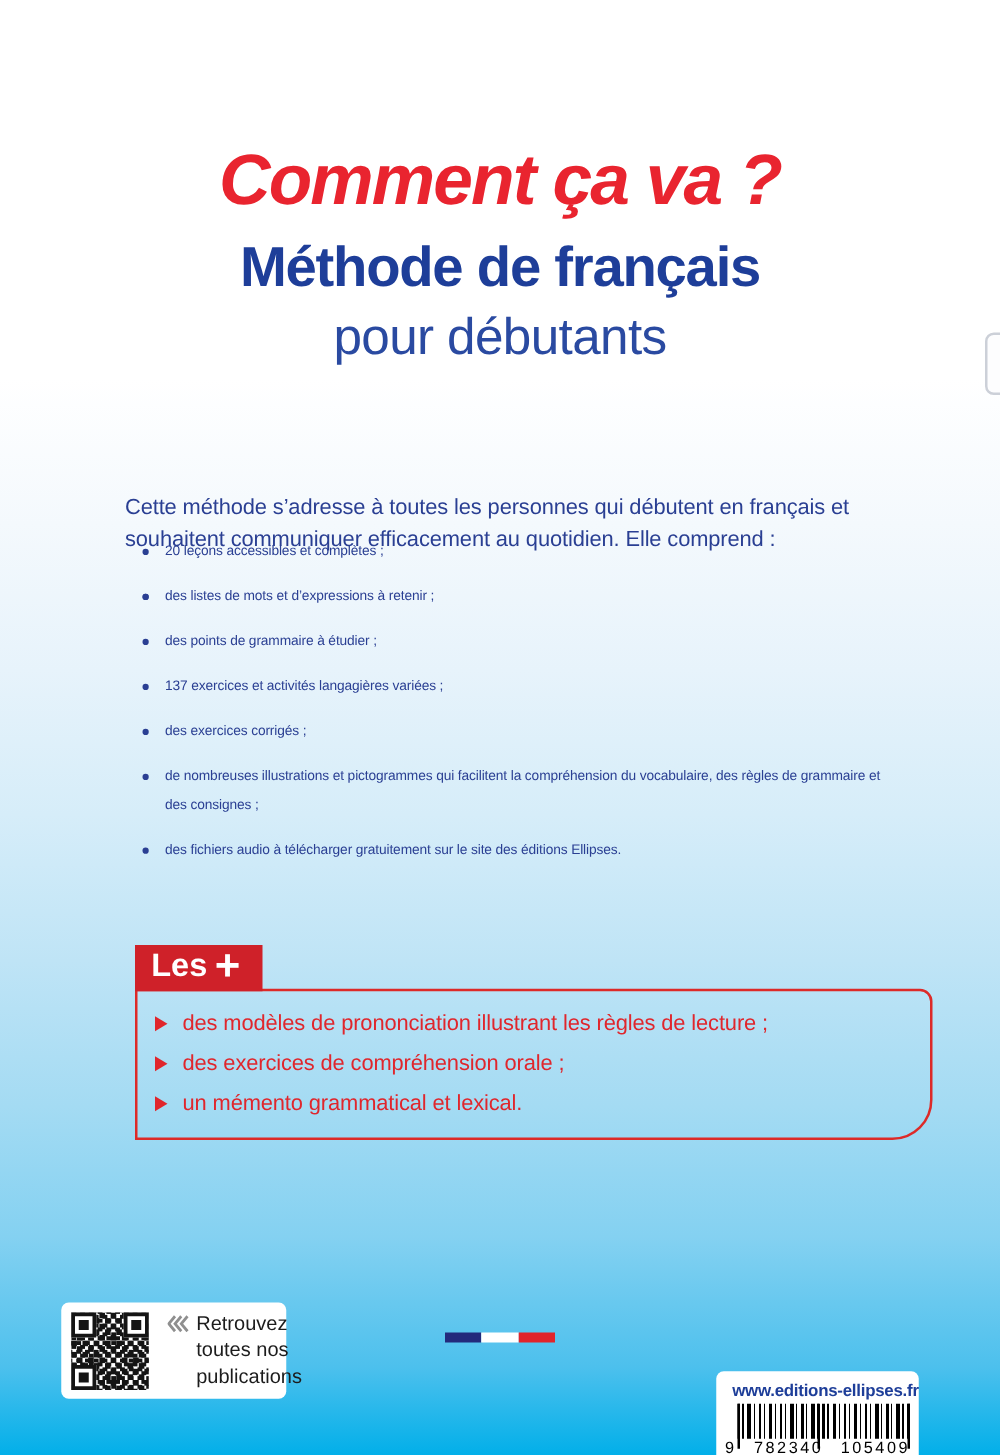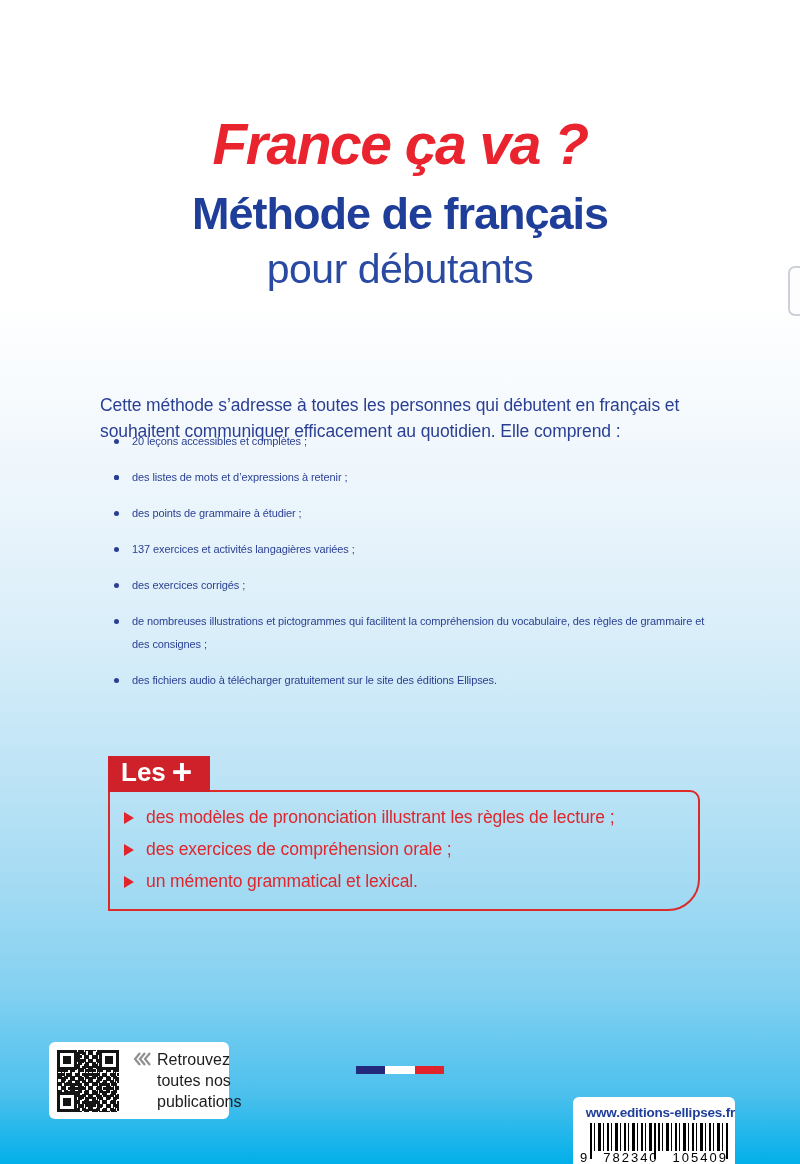--- a/index.html
+++ b/index.html
@@ -36,21 +36,21 @@
   }
   .features li{
     position:relative;padding-left:20px;margin-bottom:13px;
     color:#2a3f93;font-size:11px;line-height:23px;letter-spacing:-0.1px;
   }
   .dot{
     position:absolute;left:2px;top:9px;width:5px;height:5px;border-radius:50%;
     background:#2a3f93;display:block;
   }
   
-  .les-plus{position:absolute;left:108px;top:756px;width:592px;}
+  .les-plus{position:absolute;left:108px;top:756px;width:638px;}
   .lp-tab{
     display:inline-block;position:relative;z-index:2;
     background:#cf2129;color:#fff;padding:1px 18px 5px 13px;
     font-size:26px;font-weight:bold;line-height:30px;margin-bottom:-2px;
   }
   .lp-plus{font-size:35px;font-weight:bold;vertical-align:-3px;margin-left:6px;}
   .lp-box{
     border:2px solid #dd2a28;border-radius:0 10px 32px 0;
     padding:14px 14px 16px 14px;min-height:70px;position:relative;z-index:1;
   }
@@ -116,21 +116,21 @@
     position:absolute;right:-14px;top:266px;width:22px;height:46px;
     border:2px solid #ccd0d8;border-radius:7px;background:#fdfdfe;
   }
 </style>
 </head>
 <body>
 
 <div class="page">
 
   <div class="title-block">
-    <h1 class="title-main">France ça va ?</h1>
+    <h1 class="title-main">Comment ça va ?</h1>
     <h2 class="title-sub">Méthode de français</h2>
     <h3 class="title-sub2">pour débutants</h3>
   </div>
 
   <p class="intro">Cette méthode s’adresse à toutes les personnes qui débutent en français et souhaitent communiquer efficacement au quotidien. Elle comprend :</p>
 
   <ul class="features">
     <li><span class="dot"></span><span>20 leçons accessibles et complètes ;</span></li>
     <li><span class="dot"></span></li>
     <li><span class="dot"></span><span>des listes de mots et d’expressions à retenir ;</span></li>

